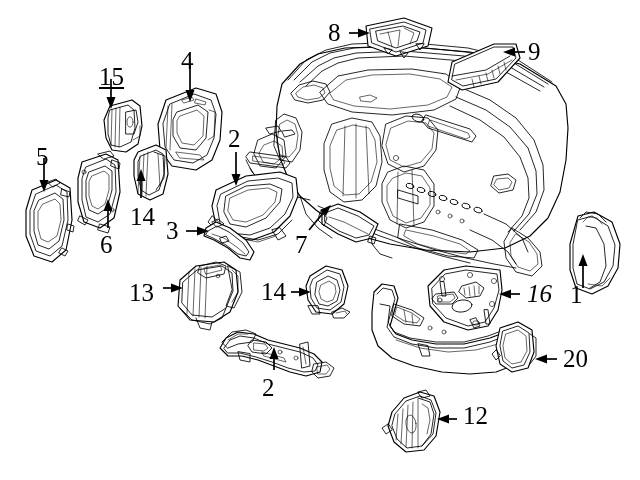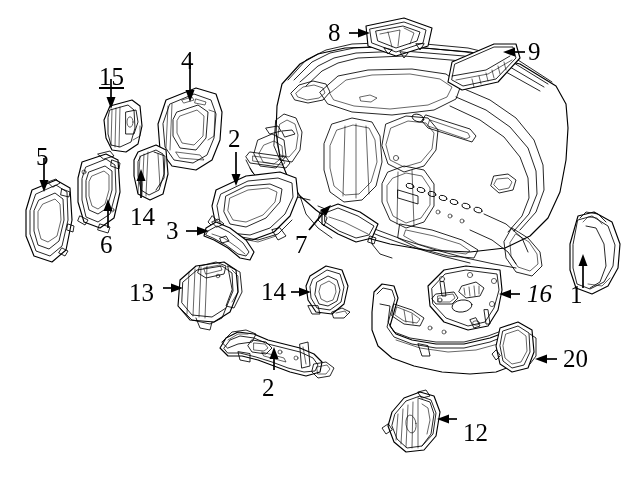--- a/index.html
+++ b/index.html
@@ -507,20 +507,20 @@
   <div class="callout-label" style="left:228px; top:126px;">2</div>
   <div class="callout-label" style="left:166px; top:218px;">3</div>
   <div class="callout-label" style="left:181px; top:48px;">4</div>
   <div class="callout-label" style="left:36px; top:144px;">5</div>
   <div class="callout-label" style="left:100px; top:232px;">6</div>
   <div class="callout-label" style="left:295px; top:232px;">7</div>
   <div class="callout-label" style="left:328px; top:20px;">8</div>
   <div class="callout-label" style="left:528px; top:39px;">9</div>
   <div class="callout-label" style="left:563px; top:346px;">20</div>
   <div class="callout-label" style="left:261px; top:279px;">14</div>
-  <div class="callout-label" style="left:463px; top:420px;">12</div>
+  <div class="callout-label" style="left:463px; top:403px;">12</div>
   <div class="callout-label" style="left:129px; top:280px;">13</div>
   <div class="callout-label" style="left:130px; top:204px;">14</div>
   <div class="callout-label" style="left:99px; top:64px;text-decoration:underline;">15</div>
   <div class="callout-label" style="left:527px; top:281px;font-style:italic;">16</div>
   <div class="callout-label" style="left:262px; top:375px;">2</div>
 
 </div>
 
 </body></html>

